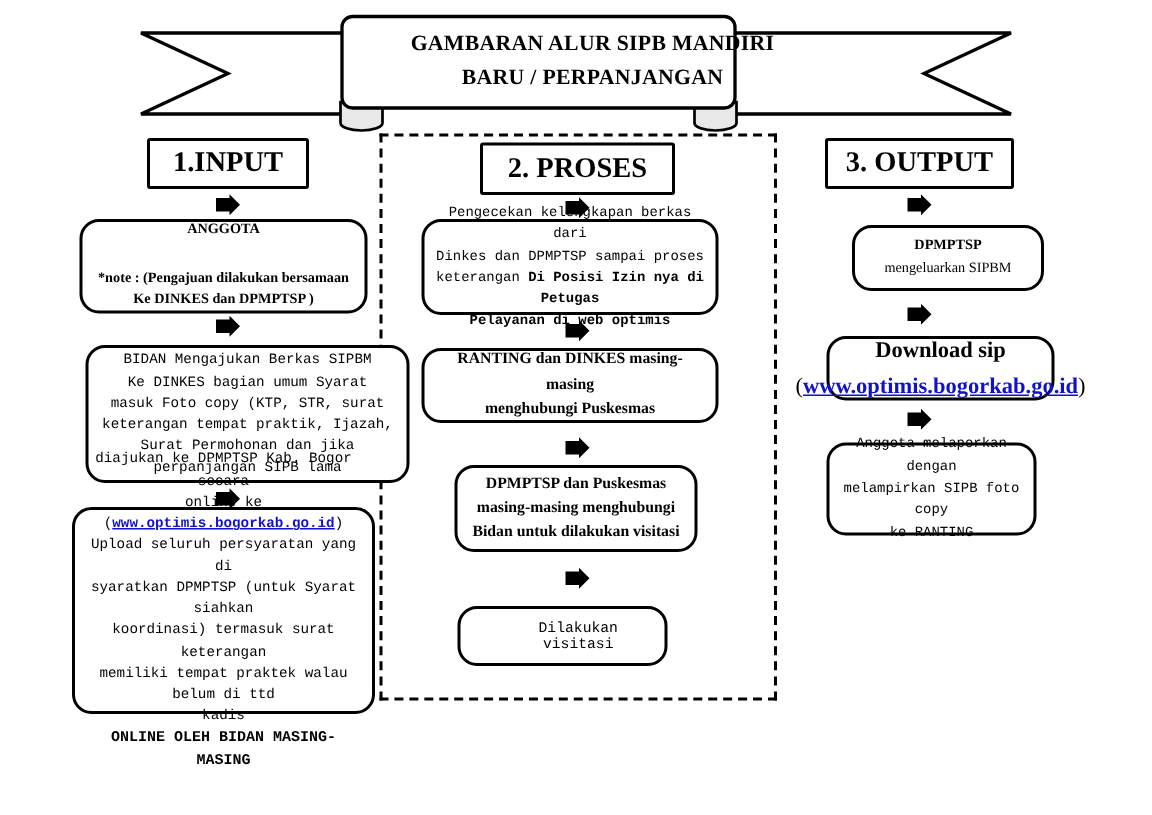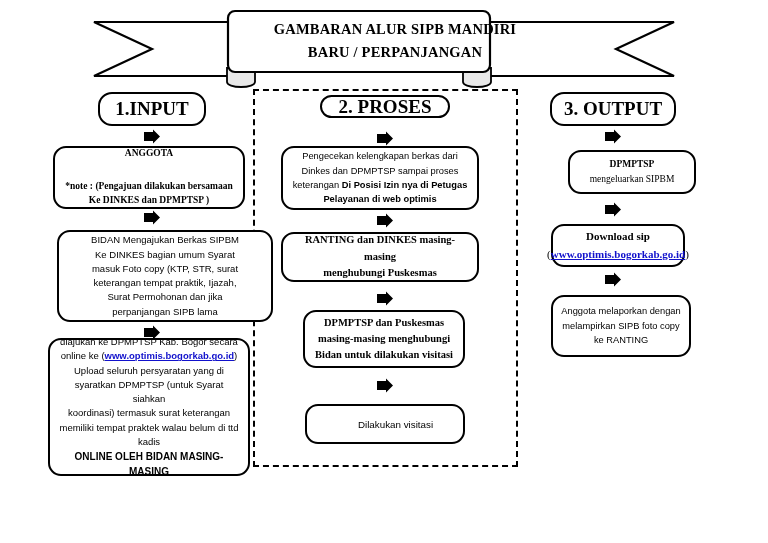--- a/index.html
+++ b/index.html
@@ -42,21 +42,21 @@
     line-height: 1.1;
     text-align: center;
     letter-spacing: 0.2px;
     padding-left: 36px;
   }
 
   
   .col-header {
     position: absolute;
     border: 2px solid #000;
-    border-radius: 14px;
+    border-radius: 2px;
     background: #fff;
     display: flex;
     align-items: center;
     justify-content: center;
     font-family: "Liberation Serif", serif;
     font-weight: bold;
     font-size: 19px;
     box-sizing: border-box;
   }
 
@@ -78,21 +78,21 @@
     border-radius: 13px;
     background: #fff;
     box-sizing: border-box;
     display: flex;
     flex-direction: column;
     align-items: center;
     justify-content: center;
     text-align: center;
     padding: 4px 7px;
   }
-  .sans { font-family: Liberation Sans, sans-serif; }
+  .sans { font-family: Liberation Mono, monospace; }
   .serif { font-family: "Liberation Serif", serif; }
   .b { font-weight: bold; }
   .ln { display: block; }
   .sp { height: 9px; }
   .link {
     color: #1111cc;
     text-decoration: underline;
     font-weight: bold;
   }
 
@@ -128,21 +128,21 @@
     <div id="banner-title">
       <span>GAMBARAN ALUR SIPB MANDIRI</span>
       <span>BARU / PERPANJANGAN</span>
     </div>
   </div>
 
   <div id="proses-frame"></div>
 
   <div class="col-header" style="left:98px; top:92px; width:108px; height:34px;">1.INPUT</div>
 
-  <div class="col-header" style="left:320px; top:95px; width:130px; height:23px;">2. PROSES</div>
+  <div class="col-header" style="left:320px; top:95px; width:130px; height:35px;">2. PROSES</div>
 
   <div class="col-header" style="left:550px; top:92px; width:126px; height:34px;">3. OUTPUT</div>
 
   <div class="arrow" style="left:143px; top:129px;">
     <svg width="18" height="15" viewBox="0 0 18 15">
         <path d="M1,3 L10,3 L10,0.5 L17,7.5 L10,14.5 L10,12 L1,12 Z" fill="#000"></path>
       </svg>
   </div>
   <div class="arrow" style="left:143px; top:210px;">
     <svg width="18" height="15" viewBox="0 0 18 15">
@@ -231,30 +231,30 @@
     <span class="ln">RANTING dan DINKES masing-masing</span>
     <span class="ln">menghubungi Puskesmas</span>
   </div>
 
   <div class="fbox serif b" style="left:303px; top:310px; width:162px; height:58px; font-size:10.5px; line-height:1.55;">
     <span class="ln">DPMPTSP dan Puskesmas</span>
     <span class="ln">masing-masing menghubungi</span>
     <span class="ln">Bidan untuk dilakukan visitasi</span>
   </div>
 
-  <div class="fbox sans" style="left:305px; top:404px; width:160px; height:40px; font-size:9.8px;padding-left:28px;">
+  <div class="fbox sans" style="left:305px; top:404px; width:140px; height:40px; font-size:9.8px;padding-left:28px;">
     <span class="ln">Dilakukan visitasi</span>
   </div>
 
   <div class="fbox serif" style="left:568px; top:150px; width:128px; height:44px; font-size:9.5px; line-height:1.6;">
     <span class="ln b">DPMPTSP</span>
     <span class="ln">mengeluarkan SIPBM</span>
   </div>
 
-  <div class="fbox serif" style="left:551px; top:224px; width:134px; height:43px; font-size:11px; line-height:1.6;">
+  <div class="fbox serif" style="left:551px; top:224px; width:152px; height:43px; font-size:15px; line-height:1.6;">
     <span class="ln b">Download sip</span>
     <span class="ln"><span>(</span><a class="link" href="#">www.optimis.bogorkab.go.id</a><span>)</span></span>
   </div>
 
   <div class="fbox sans" style="left:551px; top:295px; width:140px; height:62px; font-size:9.3px; line-height:1.6;">
     <span class="ln">Anggota melaporkan dengan</span>
     <span class="ln">melampirkan SIPB foto copy</span>
     <span class="ln">ke RANTING</span>
   </div>
 

